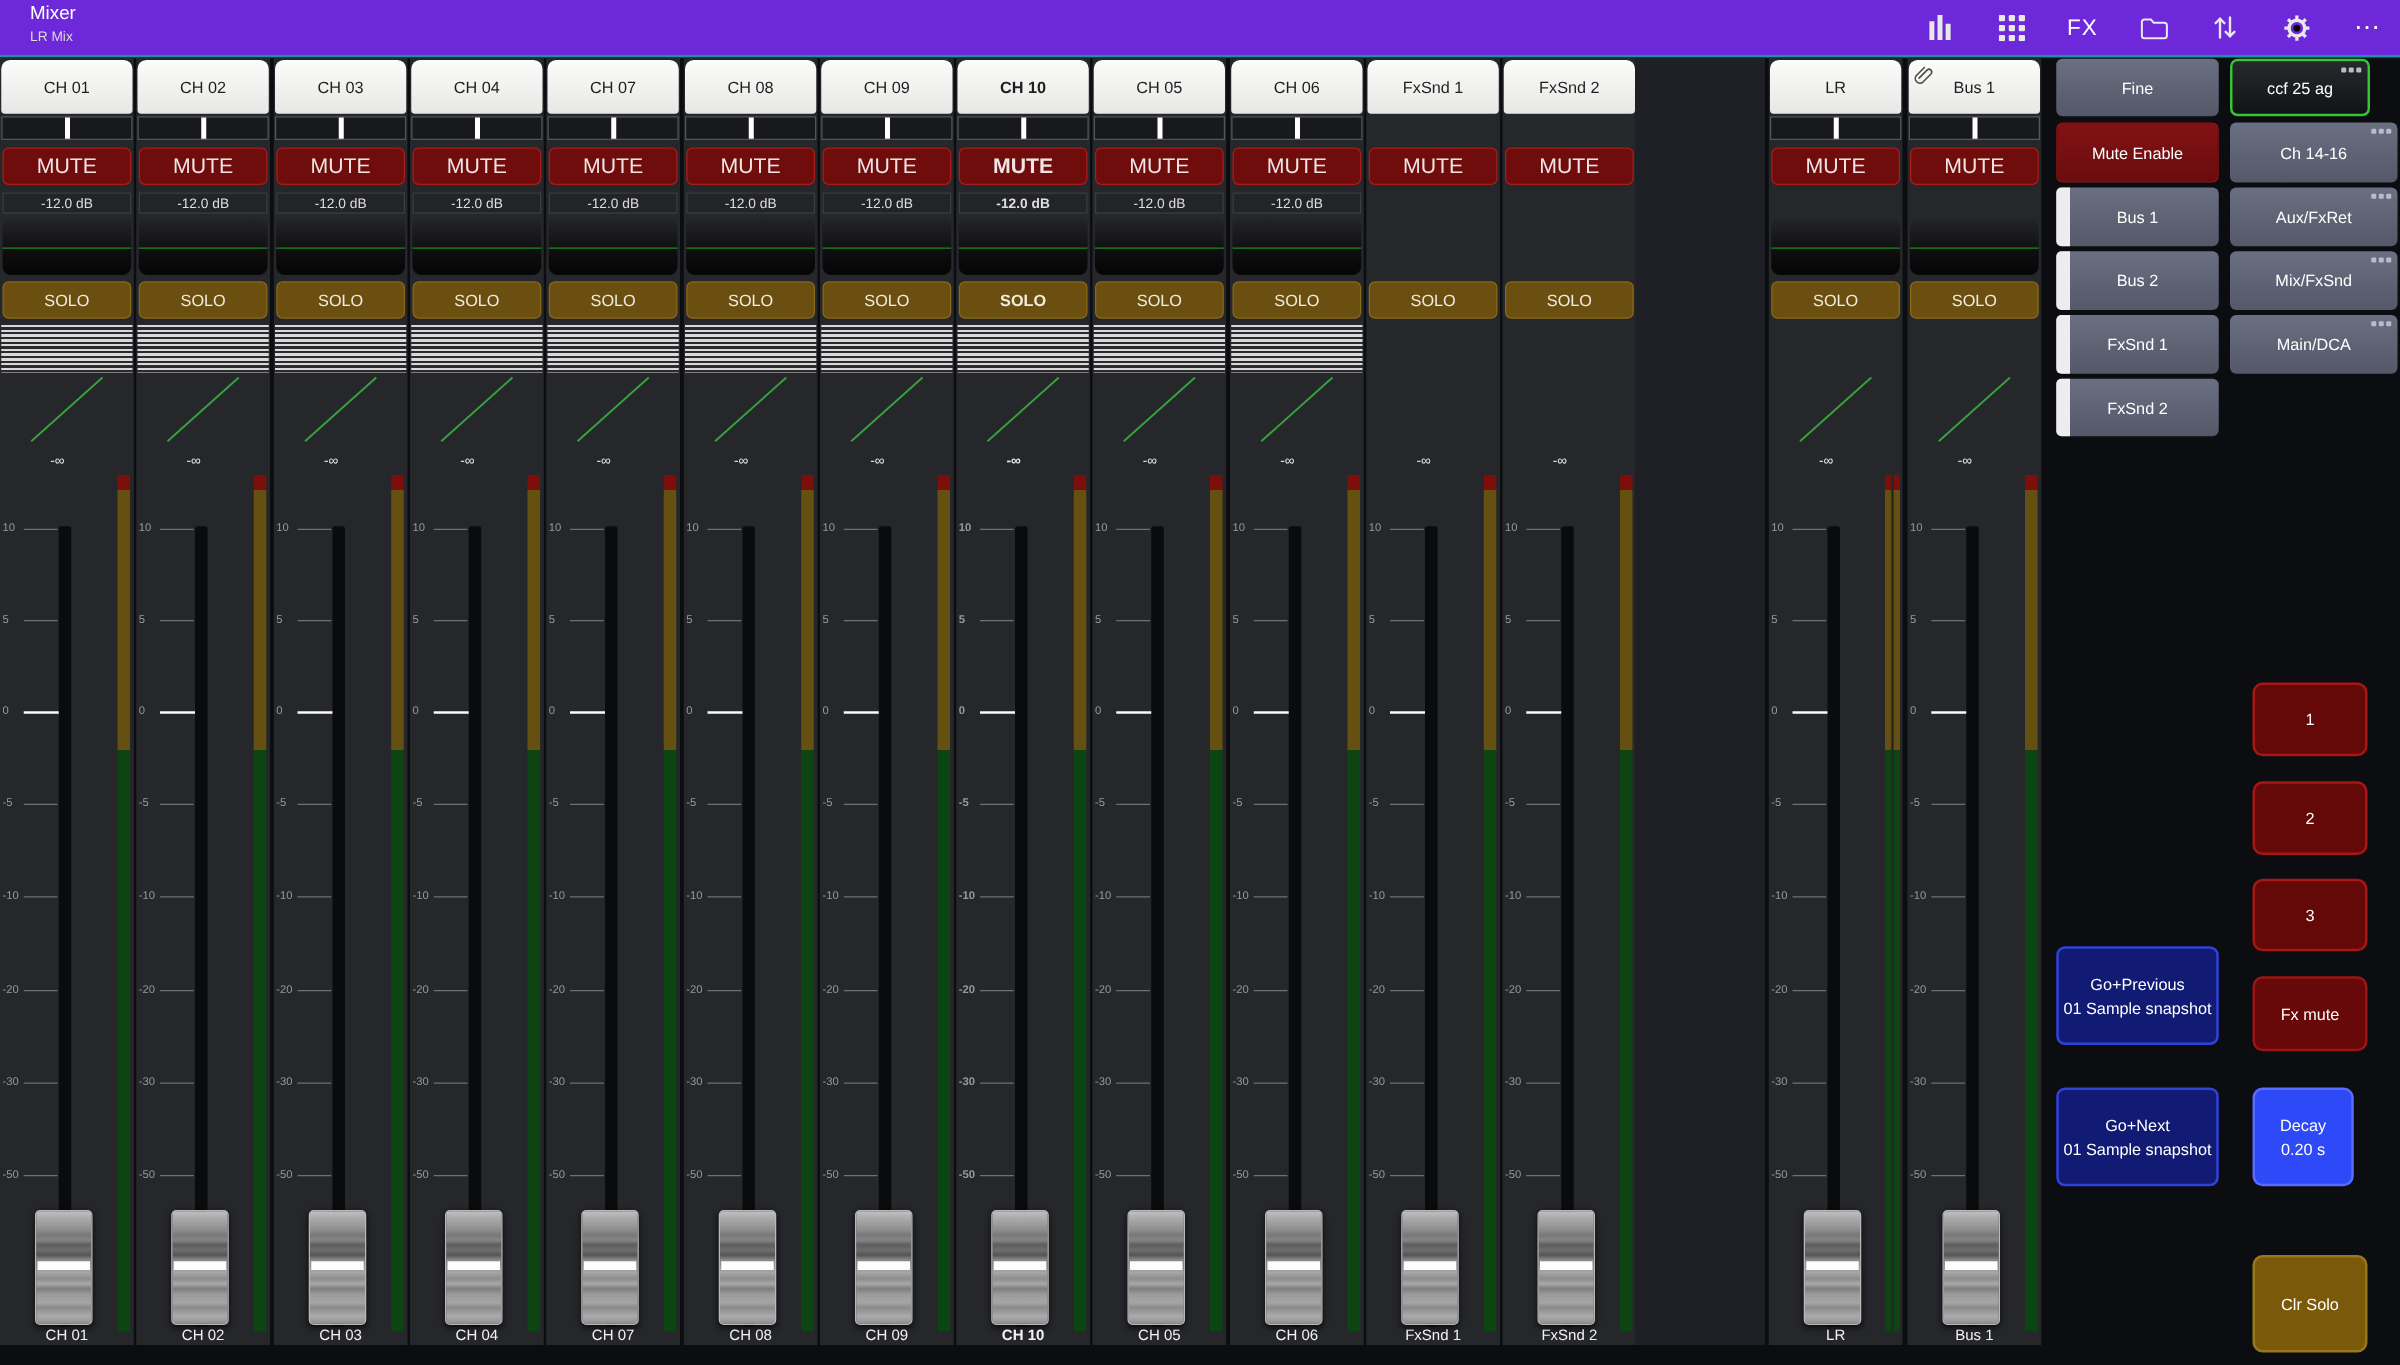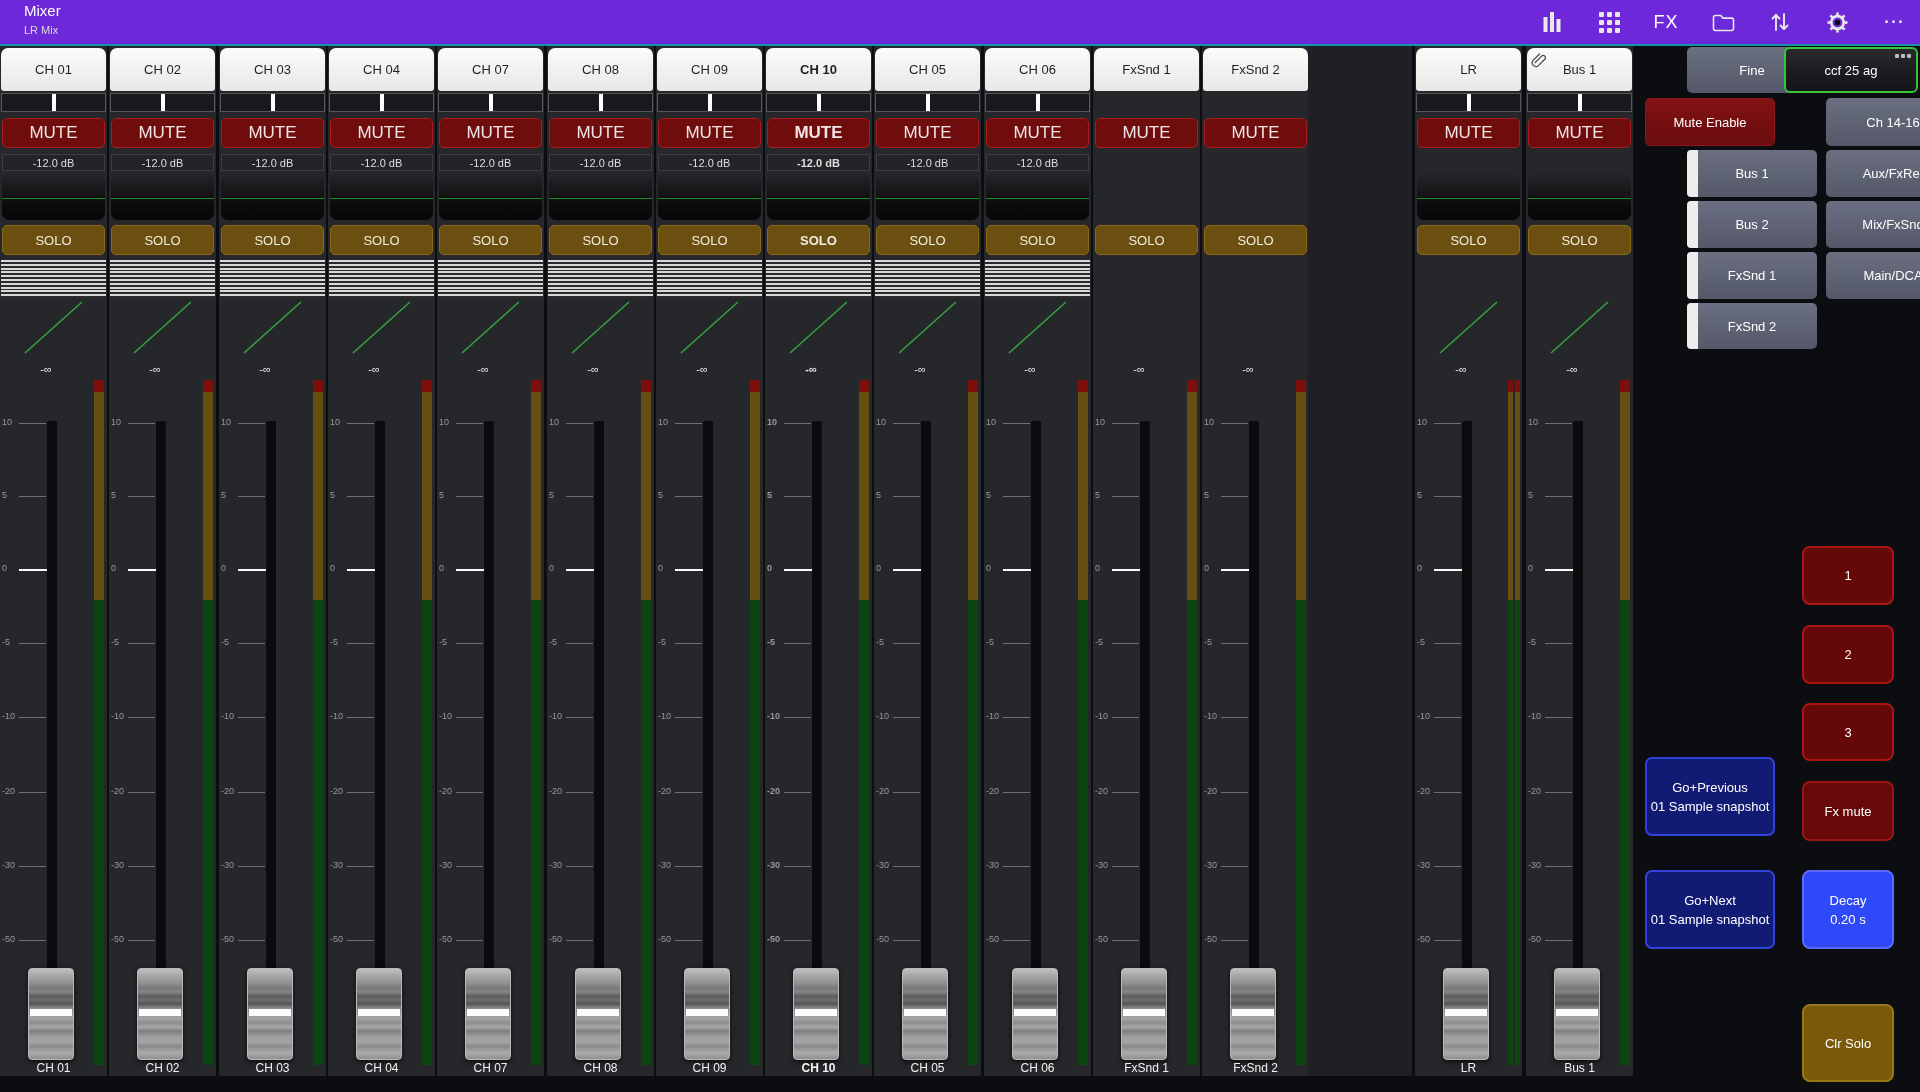--- a/index.html
+++ b/index.html
@@ -56,21 +56,21 @@
     background:linear-gradient(180deg,#c0c0c0 0px,#a9a9a9 6px,#9a9a9a 11px,#8d8d8d 15px,#787878 19px,
       #858585 23px,#5d5d5d 27px,#6e6e6e 31px,#555 35px,#8a8a8a 39px,#888 40px,
       #a6a6a6 49px,#8d8d8d 54px,#a8a8a8 58px,#7f7f7f 62px,#9c9c9c 67px,#a5a5a5 73px,
       #8b8b8b 77px,#ababab 84px,#8f8f8f 90px); }
   .cap::after { content:""; position:absolute; left:1px; right:1px; top:40px; height:7px; background:#fcfcfc; }
   .sname { position:absolute; top:1015px; left:0; right:0; text-align:center; font-size:12px; color:#f2f2f2; }
 
   
   .rp { position:absolute; border-radius:5px; color:#fff; font-size:13px;
     display:flex; align-items:center; justify-content:center; text-align:center; cursor:pointer; }
-  .slate { background:linear-gradient(180deg,#6a6f81,#545869);margin-left:42px; }
+  .slate { background:linear-gradient(180deg,#6a6f81,#545869); }
   .tabbed .tab { position:absolute; left:0; top:0; bottom:0; width:11px; background:#ededed; border-radius:4px 0 0 4px; }
   .darkred { background:linear-gradient(180deg,#821214,#6a0c0e); border:1px solid #8d1517; }
   .active-layer { background:linear-gradient(180deg,#28292d,#121317); border:2px solid #35c535; border-radius:6px; }
   .dots { position:absolute; top:5px; right:17px; width:4px; height:4px; background:#b9bcc6;
     border-radius:1px; box-shadow:6px 0 0 #b9bcc6, 12px 0 0 #b9bcc6; }
   .graybtn { background:#343539; border:1px solid #48494d; border-radius:7px; }
   .navy { background:#111b74; border:2px solid #3142da; border-radius:7px; }
   .snapred { background:#640808; border:2px solid #a81616; border-radius:8px; }
   .fxmutebtn { background:#670909; border:2px solid #9c1414; border-radius:8px;justify-content:center; }
   .decaybtn { background:#2e49f7; border:2px solid #5a6cff; border-radius:8px; }
@@ -737,21 +737,21 @@
         <span>01 Sample snapshot</span>
       </div>
   </div>
   <div class="rp navy two-line" style="left:1645px;top:870px;width:130px;height:79px;">
     <div>
         <span>Go+Next</span>
         <span>01 Sample snapshot</span>
       </div>
   </div>
 
-  <div class="rp active-layer" style="left:1784px;top:47px;width:134px;height:46px;">
+  <div class="rp active-layer" style="left:1784px;top:47px;width:112px;height:46px;">
       <span class="dots"></span>
       <span>ccf 25 ag</span>
     </div>
   <div class="rp slate" style="left:1784px;top:98px;width:134px;height:48px;">
       <span class="dots"></span>
       <span>Ch 14-16</span>
     </div>
   <div class="rp slate" style="left:1784px;top:150px;width:134px;height:47px;">
       <span class="dots"></span>
       <span>Aux/FxRet</span>
@@ -770,21 +770,21 @@
     </div>
   <div class="rp snapred" style="left:1802px;top:625px;width:92px;height:59px;">
       <span>2</span>
     </div>
   <div class="rp snapred" style="left:1802px;top:703px;width:92px;height:58px;">
       <span>3</span>
     </div>
   <div class="rp fxmutebtn" style="left:1802px;top:781px;width:92px;height:60px;">
       <span>Fx mute</span>
     </div>
-  <div class="rp decaybtn two-line" style="left:1802px;top:870px;width:92px;height:79px;">
+  <div class="rp decaybtn two-line" style="left:1802px;top:870px;width:81px;height:79px;">
     <div>
         <span>Decay</span>
         <span>0.20 s</span>
       </div>
   </div>
   <div class="rp clrsolobtn" style="left:1802px;top:1004px;width:92px;height:78px;">
       <span>Clr Solo</span>
     </div>
 
 </div>

